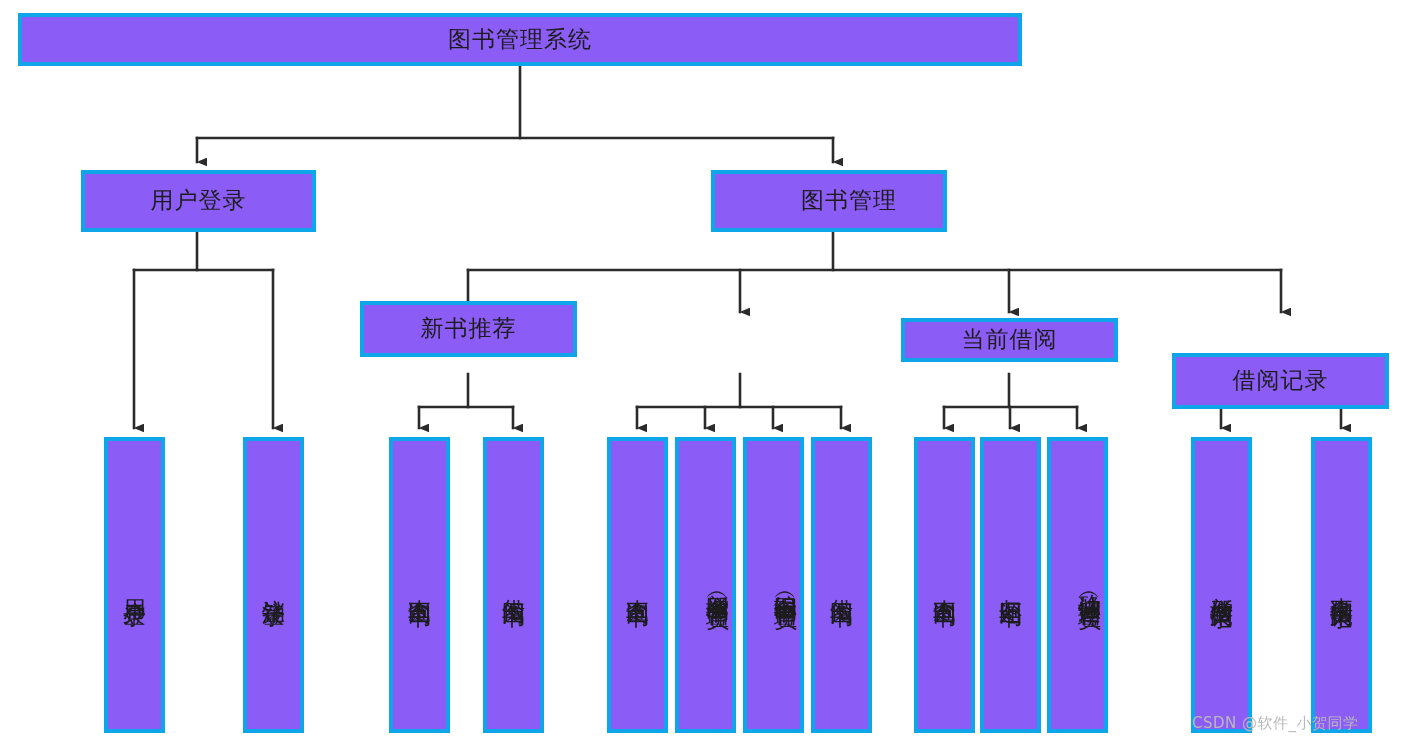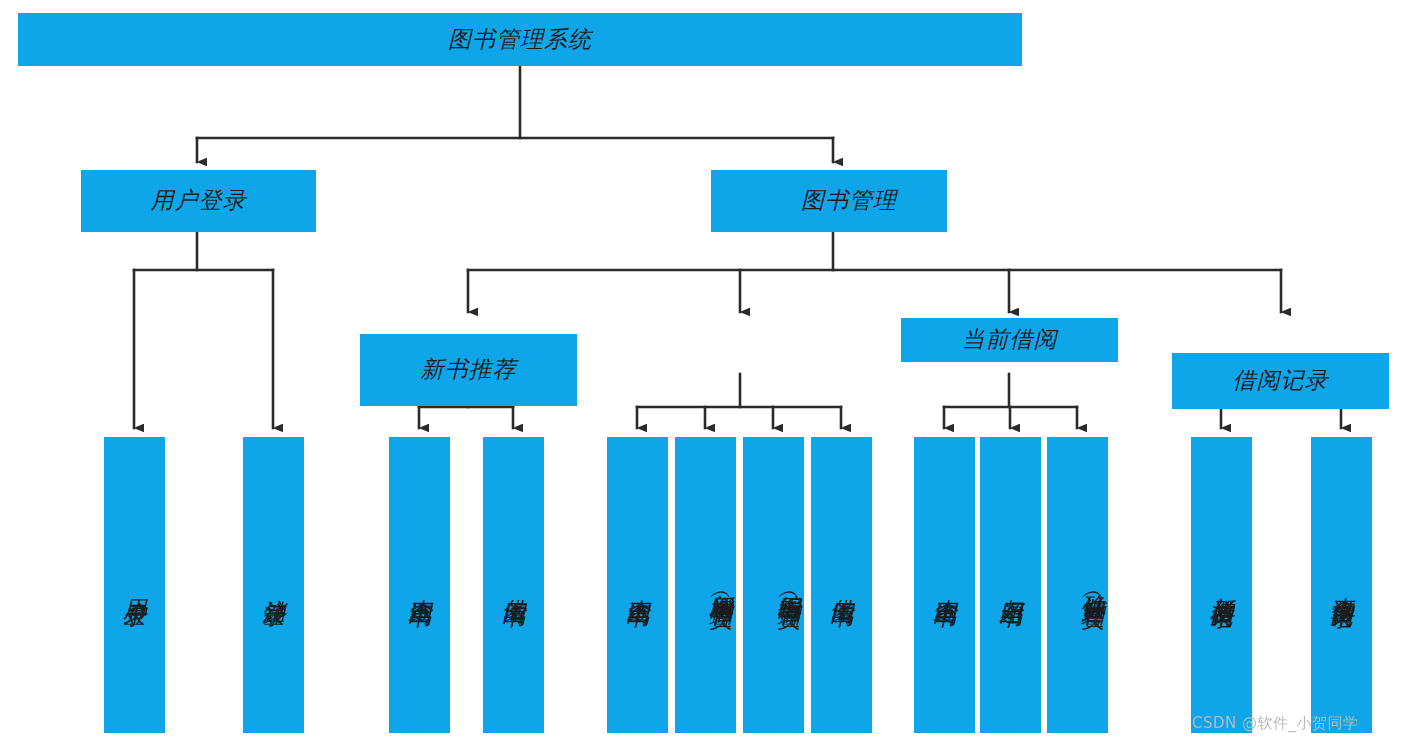--- a/index.html
+++ b/index.html
@@ -20,27 +20,26 @@
   #svg-layer {
     position: absolute;
     left: 0;
     top: 0;
     width: 1405px;
     height: 747px;
   }
   .node {
     position: absolute;
     box-sizing: border-box;
-    border: 1px solid #0ea5e9;
-    background: #0ea5e9;
+    border: 4px solid #0ea5e9;
+    background: #8b5cf6;
     display: flex;
     align-items: center;
     justify-content: center;
     color: #1c1c1c;
-    font-style: italic;
   }
   .node-h {
     font-size: 23px;
     letter-spacing: 1px;
     line-height: 1.1;
   }
   .node-v {
     writing-mode: vertical-rl;
     text-orientation: upright;
     font-size: 23px;
@@ -113,21 +112,21 @@
       <path d="M1221,407 L1221,428" marker-end="url(#arrowhead)"></path>
       <path d="M1341,407 L1341,428" marker-end="url(#arrowhead)"></path>
     </g>
   </svg>
 
   <div class="node node-h" style="left:18px; top:13px; width:1004px; height:53px;">图书管理系统</div>
 
   <div class="node node-h" style="left:81px; top:170px; width:235px; height:62px;">用户登录</div>
   <div class="node node-h" style="left:711px; top:170px; width:236px; height:62px;padding-left:40px;">图书管理</div>
 
-  <div class="node node-h" style="left:360px; top:334px; width:217px; height:72px;">新书推荐</div>
+  <div class="node node-h" style="left:360px; top:301px; width:217px; height:56px;">新书推荐</div>
   <div class="node node-h" style="left:901px; top:318px; width:217px; height:44px;">当前借阅</div>
   <div class="node node-h" style="left:1172px; top:318px; width:217px; height:56px;margin-top:35px;">借阅记录</div>
 
   <div class="node node-v" style="left:104px; top:437px; width:61px; height:296px;">用户登录</div>
   <div class="node node-v" style="left:243px; top:437px; width:61px; height:296px;">注销登录</div>
 
   <div class="node node-v" style="left:389px; top:437px; width:61px; height:296px;">查询图书</div>
   <div class="node node-v" style="left:483px; top:437px; width:61px; height:296px;">借阅图书</div>
 
   <div class="node node-v" style="left:607px; top:437px; width:61px; height:296px;">查询图书</div>

